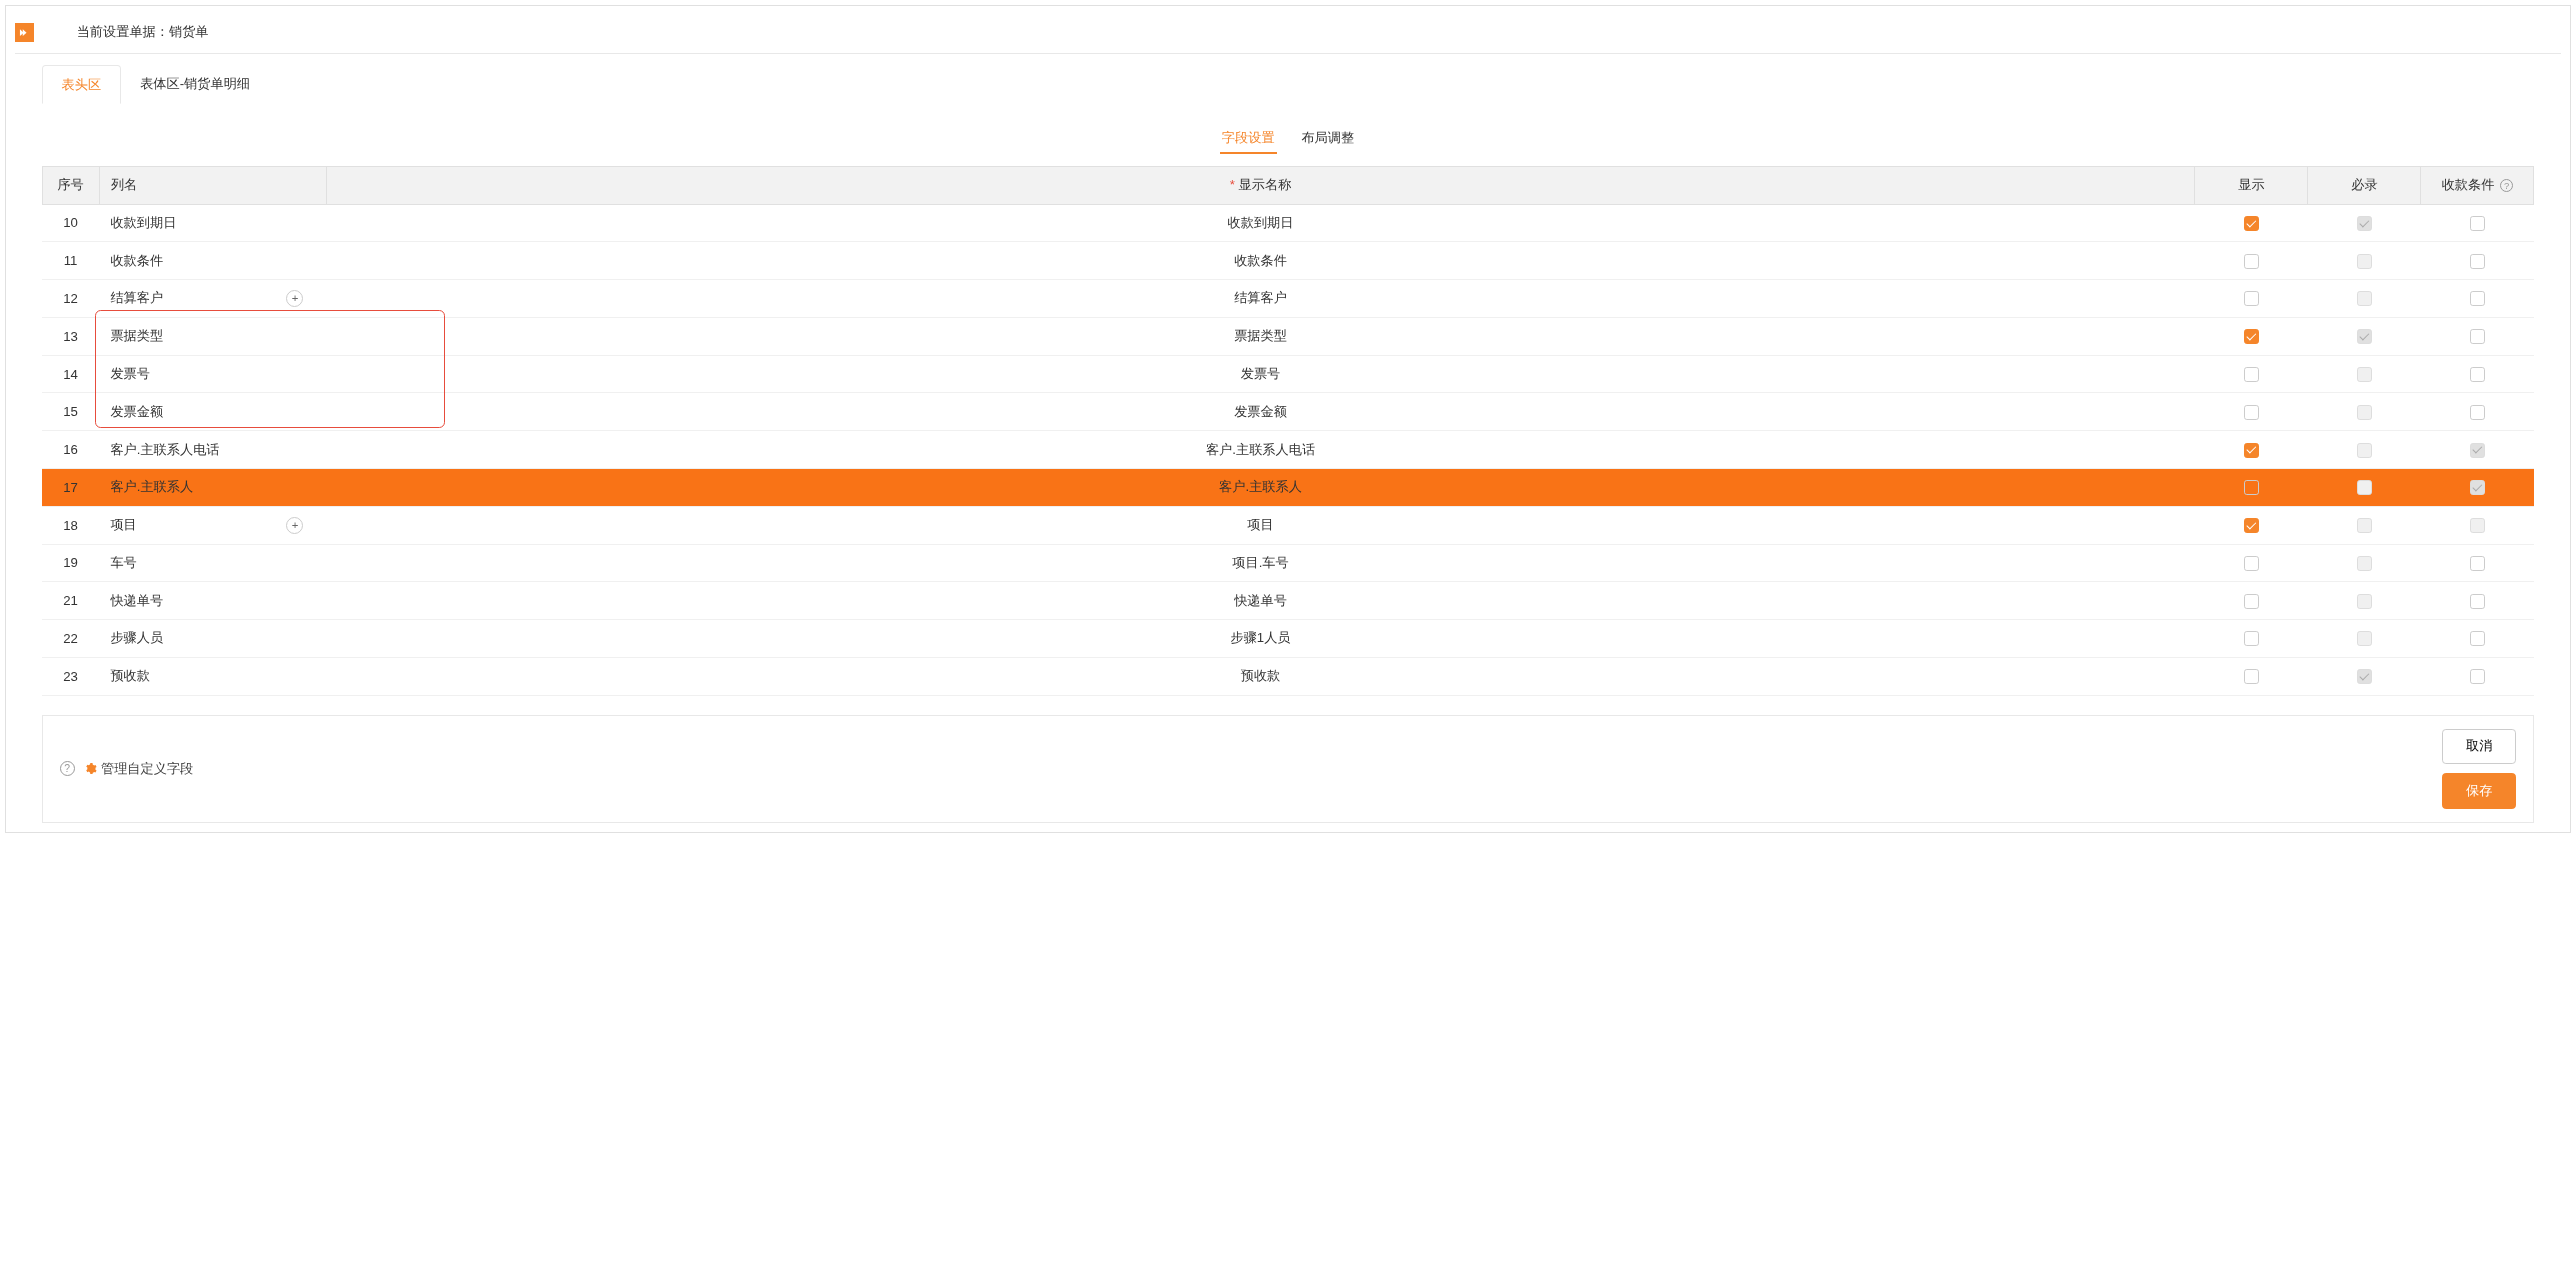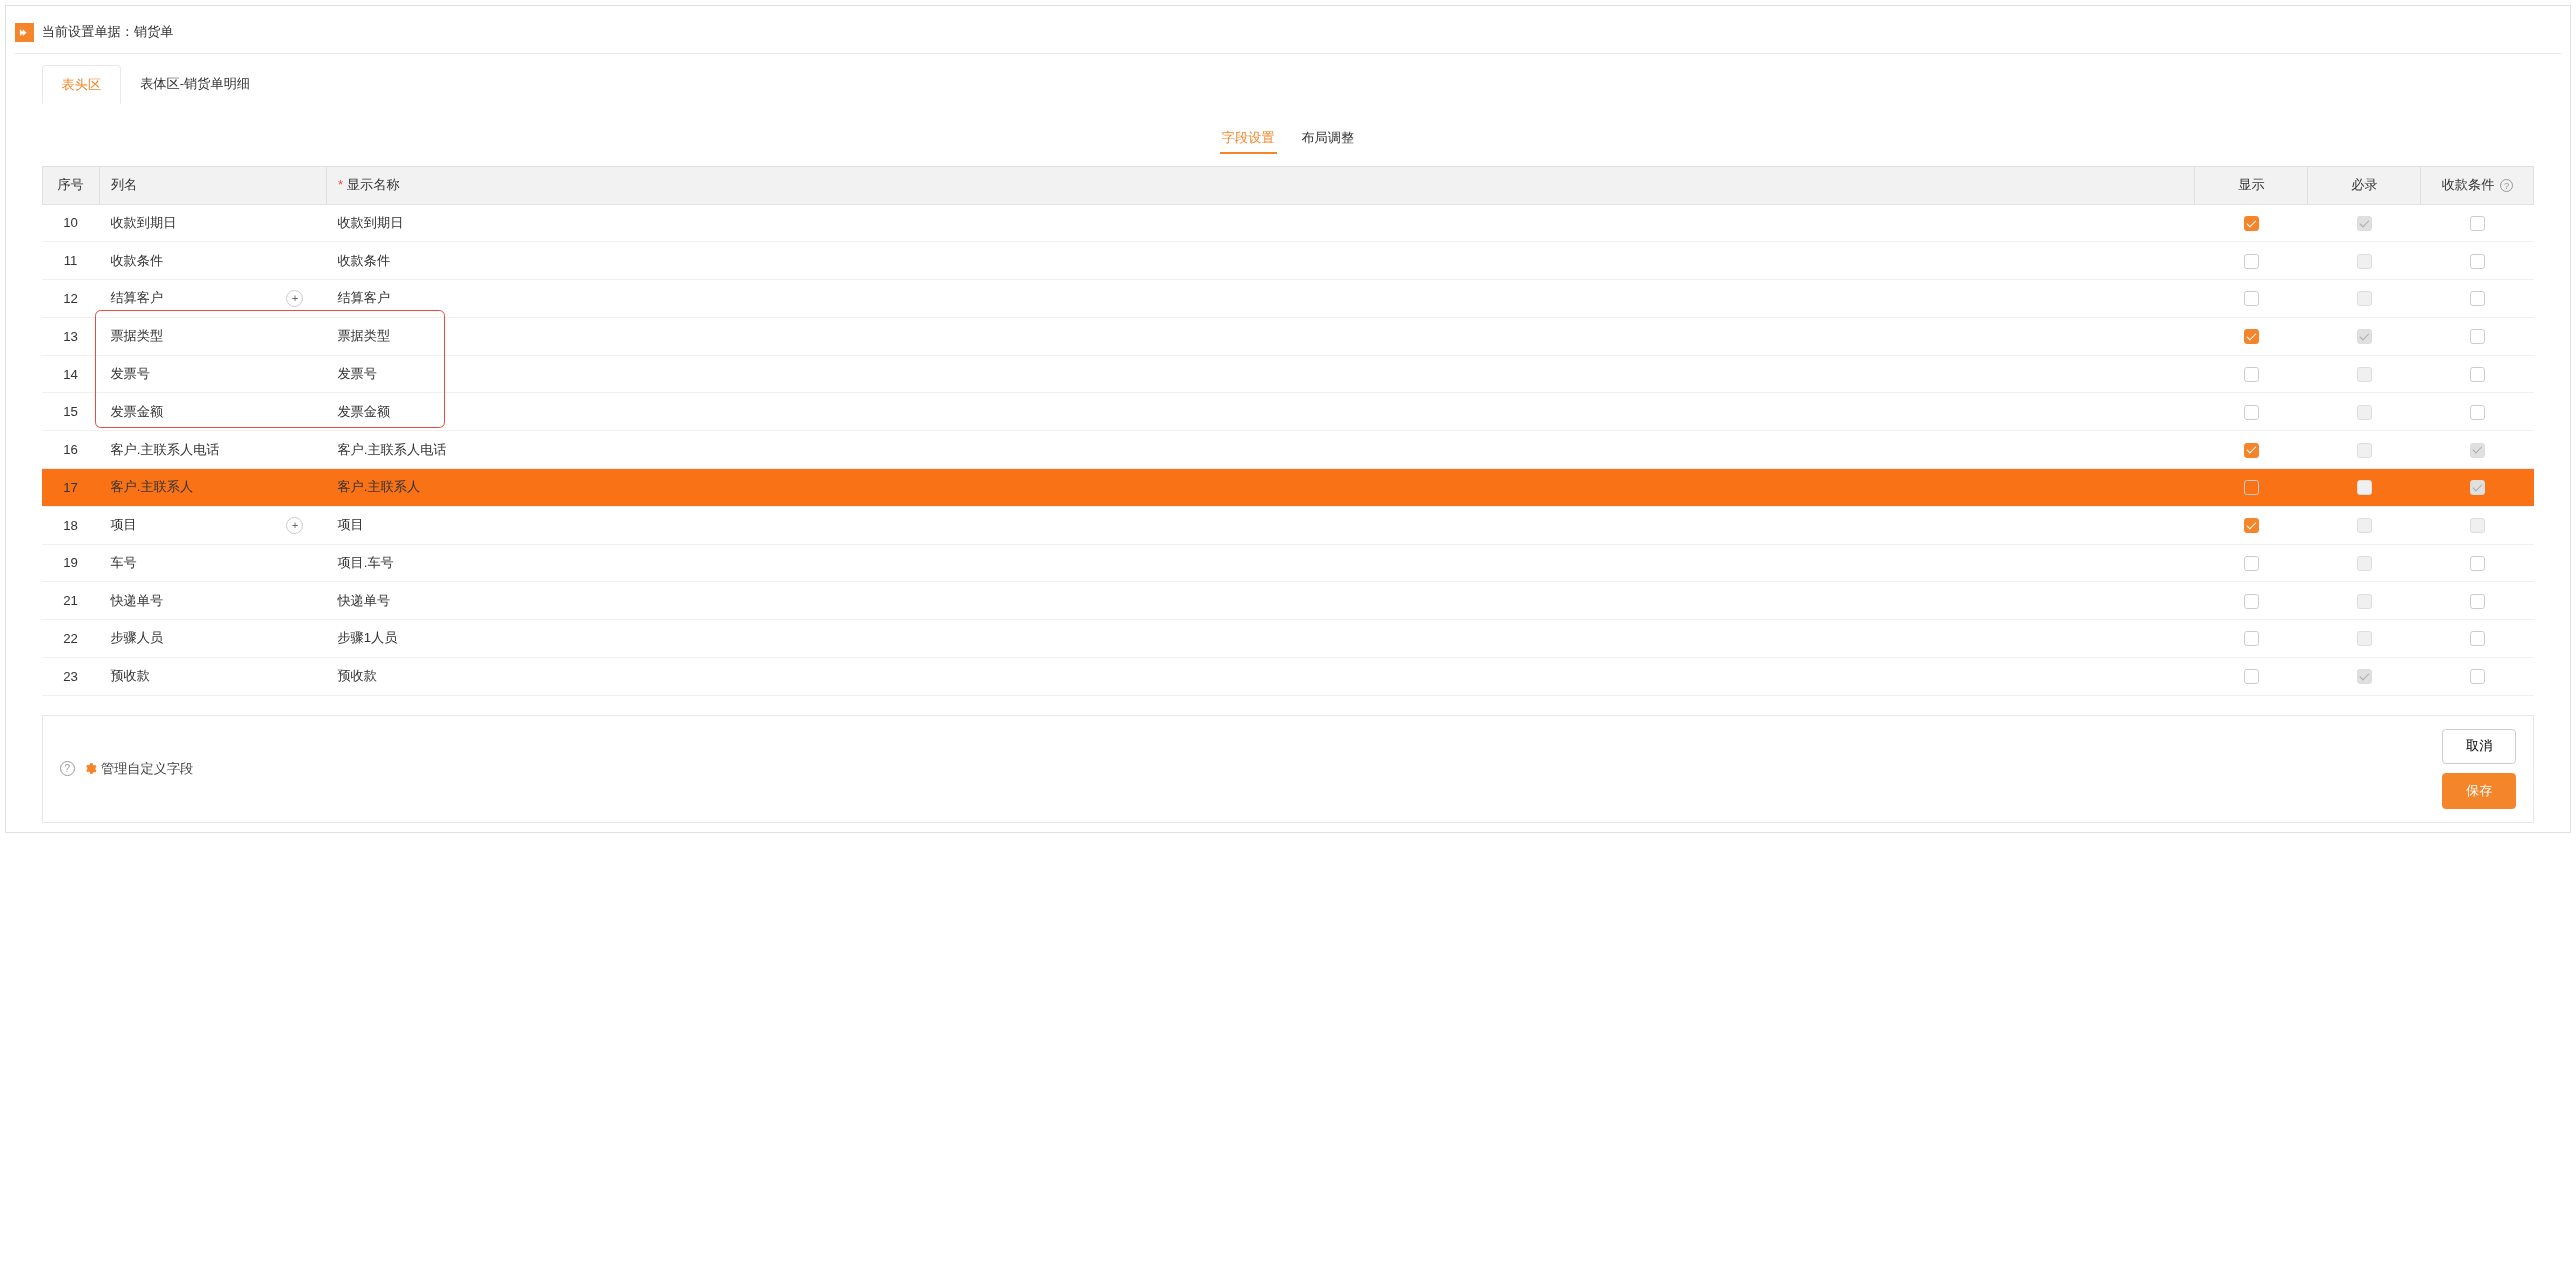--- a/index.html
+++ b/index.html
@@ -16,20 +16,21 @@
     .container {
       padding: 9.4px;
       border: 0.9px solid #e0e0e0;
       margin: 4.7px;
     }
     .header-bar {
       display: flex;
       align-items: flex-start;
       padding: 7.6px 0 11.3px 0;
       border-bottom: 0.9px solid #e8e8e8;
+      gap: 35px;
     }
     .collapse-btn {
       width: 19px;
       height: 19px;
       background: #f5852a;
       display: flex;
       align-items: center;
       justify-content: center;
       margin-right: 7.6px;
     }
@@ -104,20 +105,21 @@
     }
     .col-seq {
       width: 57px;
       text-align: center;
     }
     .col-name {
       width: 227px;
     }
     .col-display {
       width: auto;
+      text-align: center;
     }
     .col-check {
       width: 113px;
       text-align: center;
     }
     .req-mark {
       color: #e74c3c;
       margin-right: 3.8px;
     }
     .cell-with-icon {

